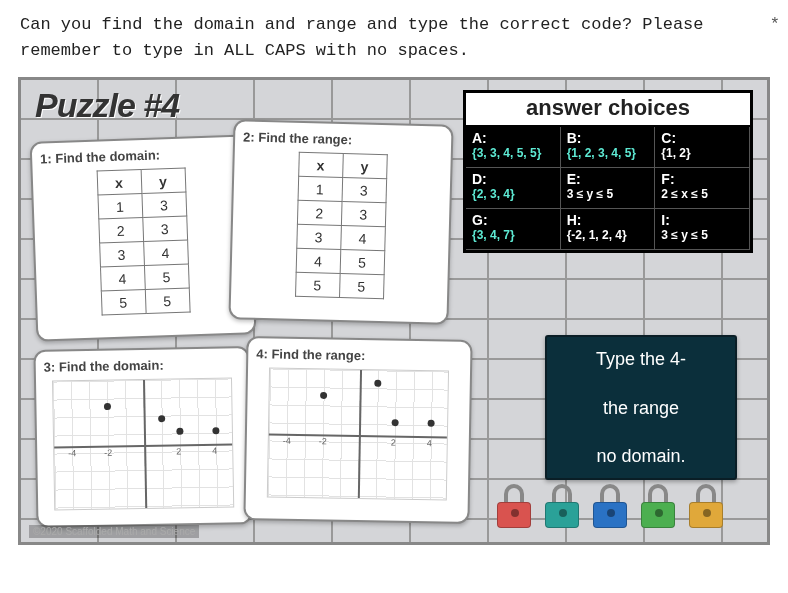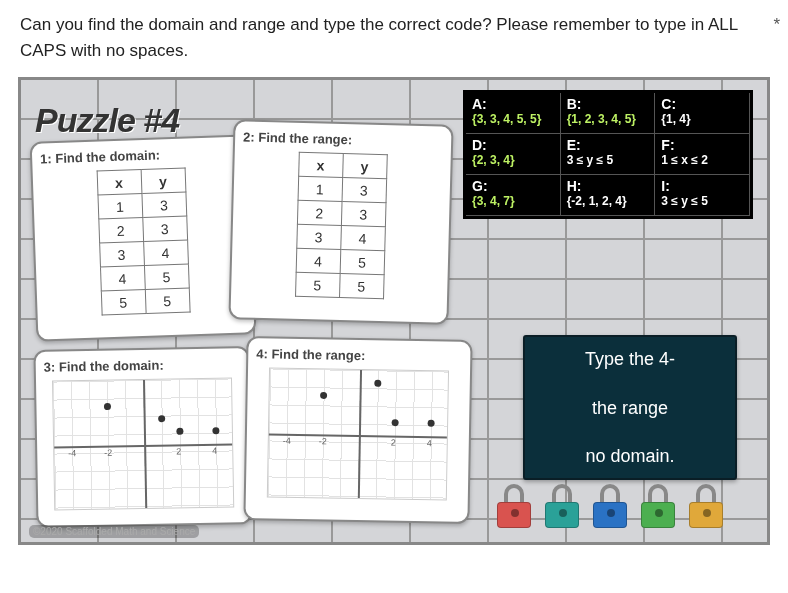--- a/index.html
+++ b/index.html
@@ -10,36 +10,37 @@
     background: #fff;
     overflow: hidden;
   }
   .question-area {
     padding: 12px 8px 10px 20px;
     font-size: 17px;
     line-height: 1.5;
     color: #222;
     display: flex;
     gap: 6px;
+    font-family: Liberation Mono, monospace;
   }
   .question-text { flex: 1; }
   .required { color: #555; }
   .puzzle-frame {
     margin: 4px 18px 0 18px;
     height: 468px;
     border: 3px solid #888;
     background:
       repeating-linear-gradient(to bottom, transparent 0, transparent 38px, #999 38px, #999 40px),
       repeating-linear-gradient(to right, transparent 0, transparent 76px, #999 76px, #999 78px),
       linear-gradient(#d4d5d8, #d4d5d8);
     position: relative;
   }
   .puzzle-title {
     position: absolute;
-    top: 21px; left: 14px;
+    top: 6px; left: 14px;
     font-family: "Arial Black", Arial, sans-serif;
     font-size: 34px;
     font-weight: 900;
     color: #333;
     letter-spacing: -1px;
     text-shadow: 1px 1px 0 #fff;
     font-style: italic;
   }
   .card {
     position: absolute;
@@ -89,27 +90,27 @@
   .ac {
     background: #000;
     color: #fff;
     border-right: 1px solid #555;
     border-bottom: 1px solid #555;
     padding: 3px 4px 4px 6px;
     height: 41px;
   }
   .ac .lab { font-size: 14px; font-weight: bold; }
   .ac .val { font-size: 12px; white-space: nowrap; }
-  .ac .y { color: #bef264; font-weight: bold; }
+  .ac .y { color: #5eead4; font-weight: bold; }
   .ac .w { color: #fff; font-weight: bold; }
   
   .inst {
     position: absolute;
     right: 30px; top: 255px;
-    width: 214px;
+    width: 192px;
     background: #0b2f3b;
     color: #fff;
     border: 2px solid #0a1e26;
     border-radius: 3px;
     text-align: center;
     font-size: 18px;
     line-height: 1.35;
     padding: 10px 12px;
     box-shadow: 0 2px 4px rgba(0,0,0,.3);
   }
@@ -158,21 +159,21 @@
   }
   .ax-y { position:absolute; left:90px; top:0; width:0; height:100%; border-left:2px solid #666;}
   .ax-x { position:absolute; top:65px; left:0; width:100%; height:0; border-top:2px solid #666;}
   .dot { position:absolute; width:7px; height:7px; background:#333; border-radius:50%; transform:translate(-50%,-50%);}
   .tick { position:absolute; font-size:9px; color:#666; }
   .copyright {
     position:absolute; bottom:4px; left:8px;
     font-size:10px; color:#aaa;
     background:rgba(0,0,0,.25);
     padding:1px 4px;
-    border-radius:5px;
+    border-radius:0;
   }
 </style>
 </head>
 <body>
 
 <div class="question-area">
   <div class="question-text">Can you find the domain and range and type the correct code? Please remember to type in ALL CAPS with no spaces.</div>
   <div class="required">*</div>
 </div>
 
@@ -269,44 +270,45 @@
         <div class="dot" style="left: 126px; top: 52px;"></div>
         <div class="dot" style="left: 162px; top: 52px;"></div>
         <div class="tick" style="left: 14px; top: 67px;">-4</div>
         <div class="tick" style="left: 50px; top: 67px;">-2</div>
         <div class="tick" style="left: 122px; top: 67px;">2</div>
         <div class="tick" style="left: 158px; top: 67px;">4</div>
       </div>
   </div>
 
   <div class="answers">
+    <div class="answers-header">answer choices</div>
     <div class="ag">
         <div class="ac">
           <div class="lab">A:</div>
           <div class="val y">{3, 3, 4, 5, 5}</div>
         </div>
         <div class="ac">
           <div class="lab">B:</div>
           <div class="val y">{1, 2, 3, 4, 5}</div>
         </div>
         <div class="ac">
           <div class="lab">C:</div>
-          <div class="val w">{1, 4}</div>
+          <div class="val w">{1, 2}</div>
         </div>
         <div class="ac">
           <div class="lab">D:</div>
           <div class="val y">{2, 3, 4}</div>
         </div>
         <div class="ac">
           <div class="lab">E:</div>
           <div class="val w">3 ≤ y ≤ 5</div>
         </div>
         <div class="ac">
           <div class="lab">F:</div>
-          <div class="val w">1 ≤ x ≤ 2</div>
+          <div class="val w">2 ≤ x ≤ 5</div>
         </div>
         <div class="ac">
           <div class="lab">G:</div>
           <div class="val y">{3, 4, 7}</div>
         </div>
         <div class="ac">
           <div class="lab">H:</div>
           <div class="val w">{-2, 1, 2, 4}</div>
         </div>
         <div class="ac">

